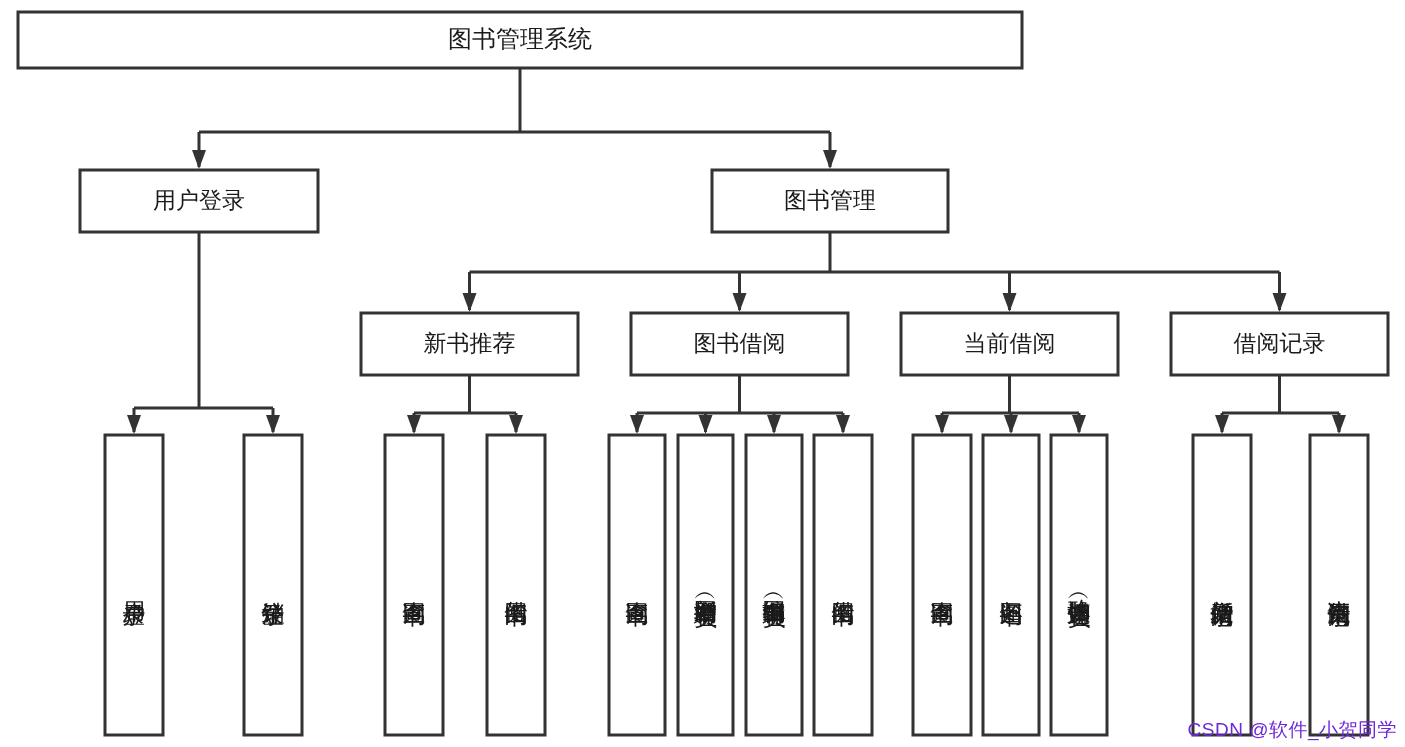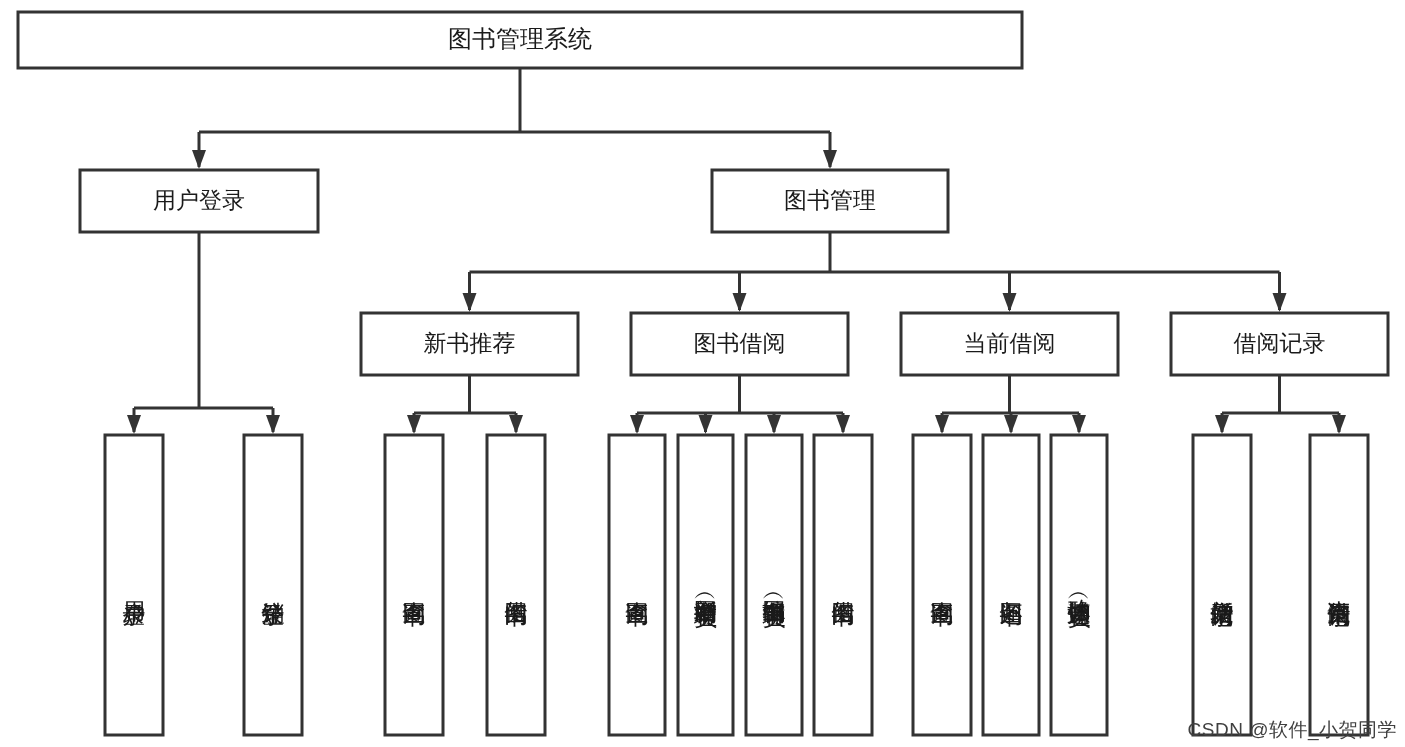--- a/index.html
+++ b/index.html
@@ -71,21 +71,21 @@
     white-space: nowrap;
     pointer-events: none;
     user-select: none;
   }
   #watermark {
     position: absolute;
     right: 8px;
     bottom: 4px;
     font-family: "Liberation Sans", "DejaVu Sans", sans-serif;
     font-size: 19px;
-    color: #404040;
+    color: #6d28d9;
     letter-spacing: 0.5px;
     white-space: nowrap;
     user-select: none;
   }
 </style>
 </head>
 <body>
 
 <div id="diagram-root">
 

